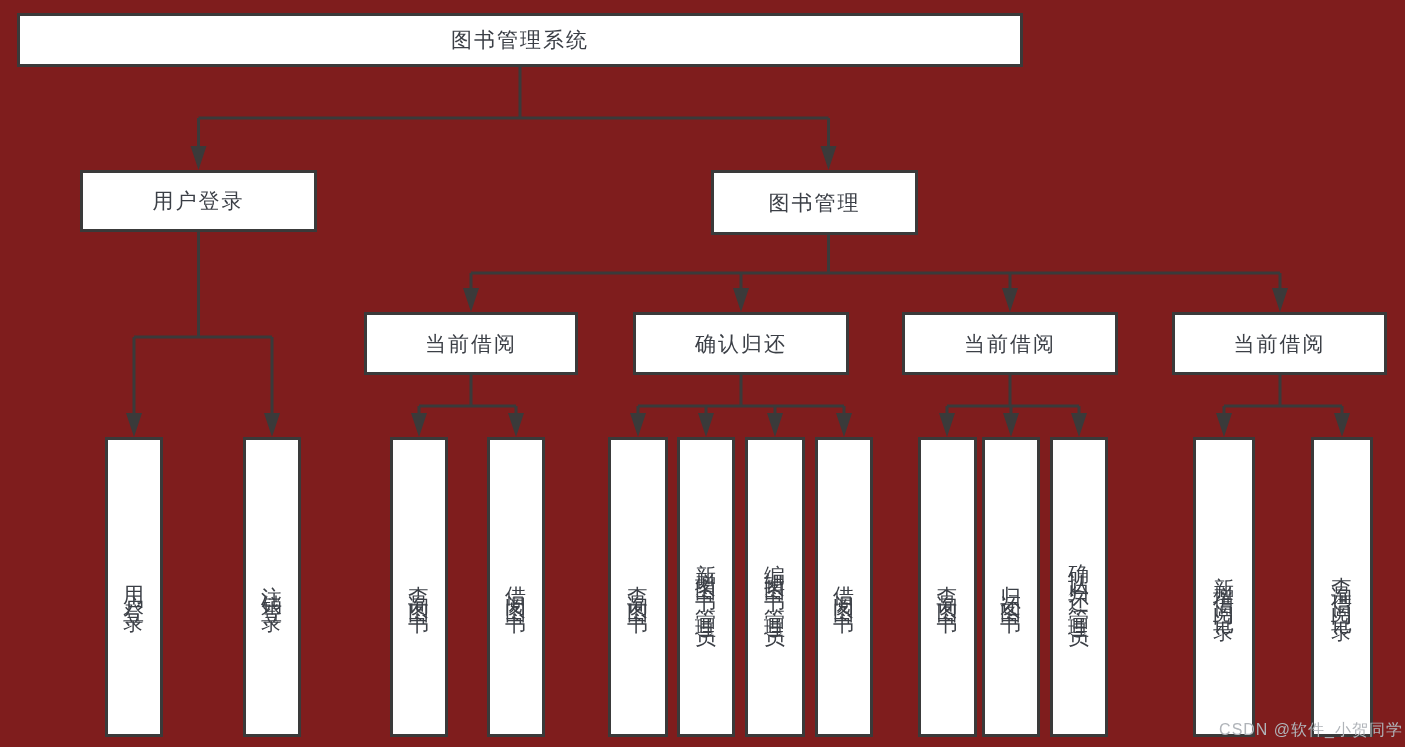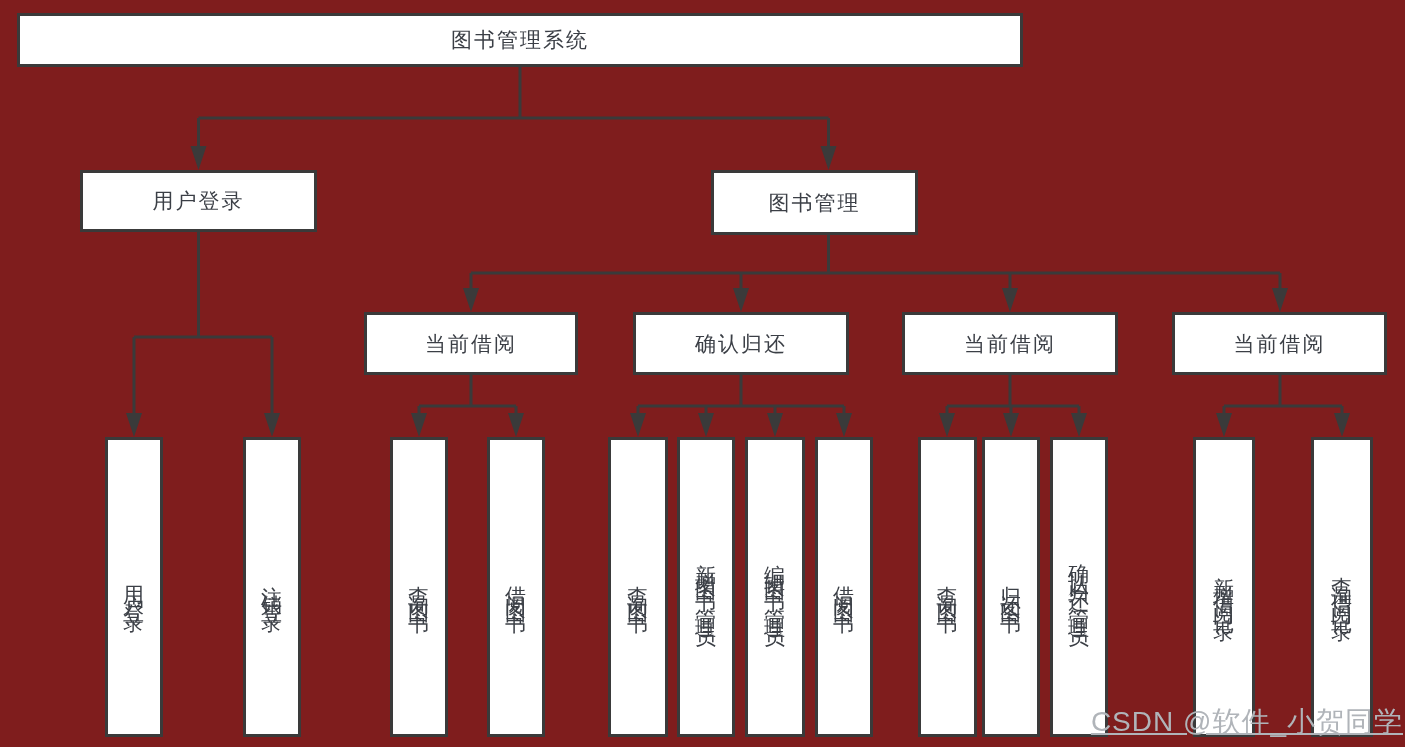--- a/index.html
+++ b/index.html
@@ -42,25 +42,24 @@
     text-orientation: mixed;
     font-size: 21px;
     line-height: 1;
     letter-spacing: 9px;
     color: #3b3f46;
   }
   .watermark {
     position: absolute;
     right: 2px;
     bottom: 6px;
-    font-size: 28px;
+    font-size: 16px;
     color: #b0b4b9;
     letter-spacing: 1px;
     white-space: nowrap;
-    text-decoration: underline;
   }
 </style>
 </head>
 <body>
 
 <div class="canvas">
 
   <svg class="connectors" viewBox="0 0 1405 747" xmlns="http://www.w3.org/2000/svg">
     <g stroke="#3a3a3a" stroke-width="3" fill="none">
 

